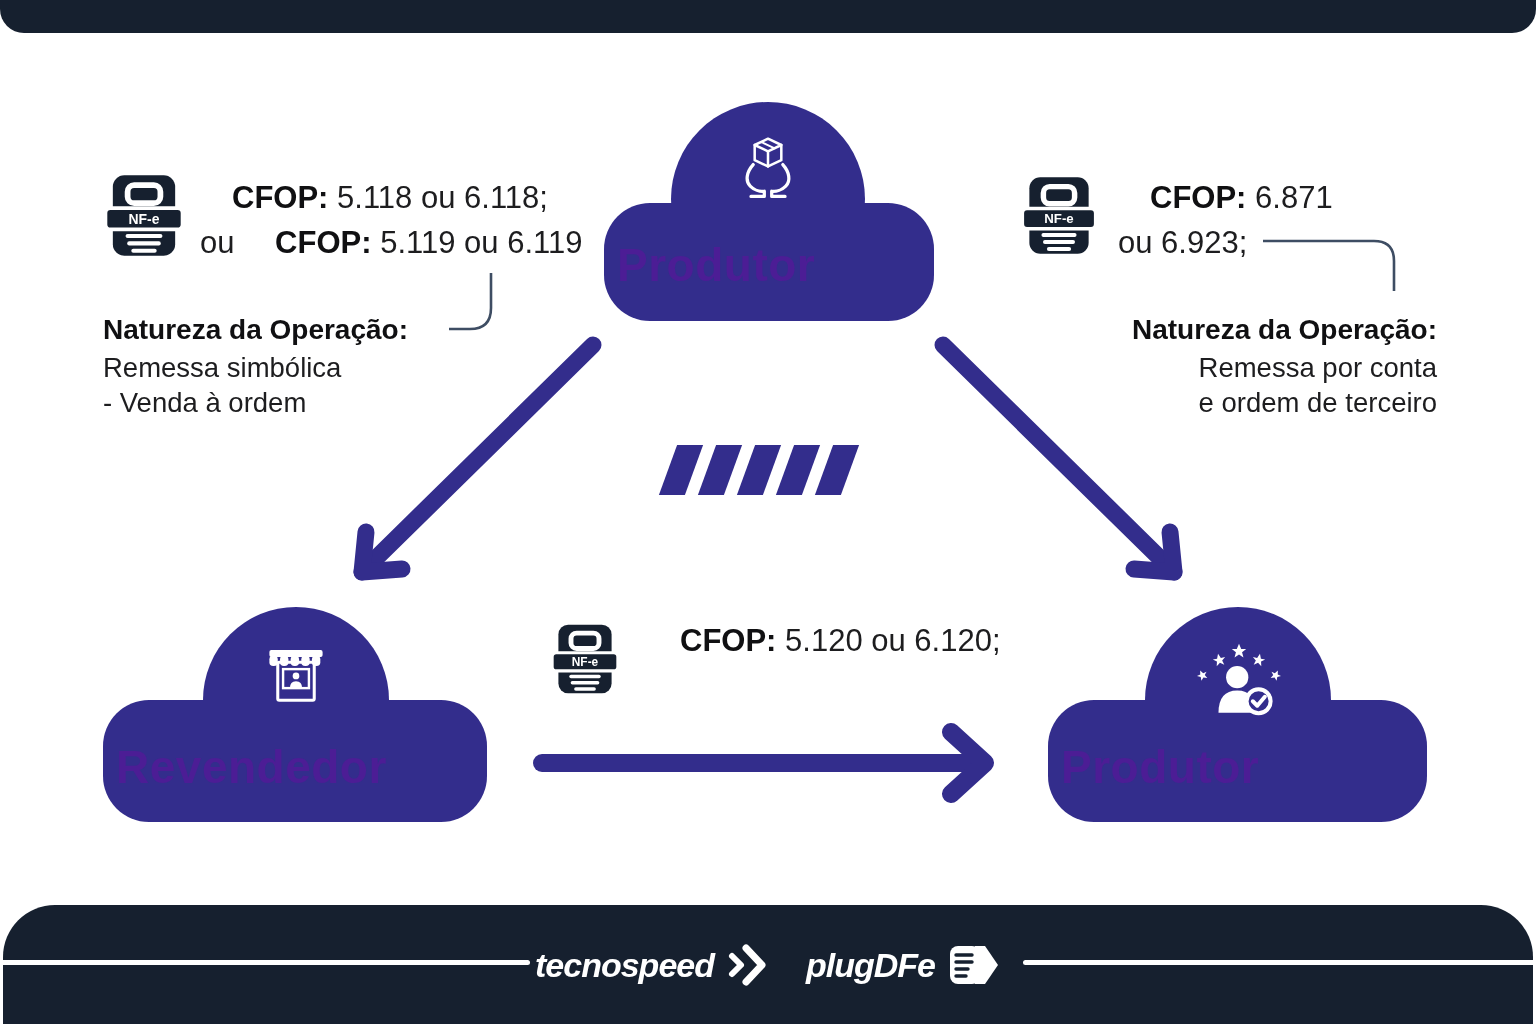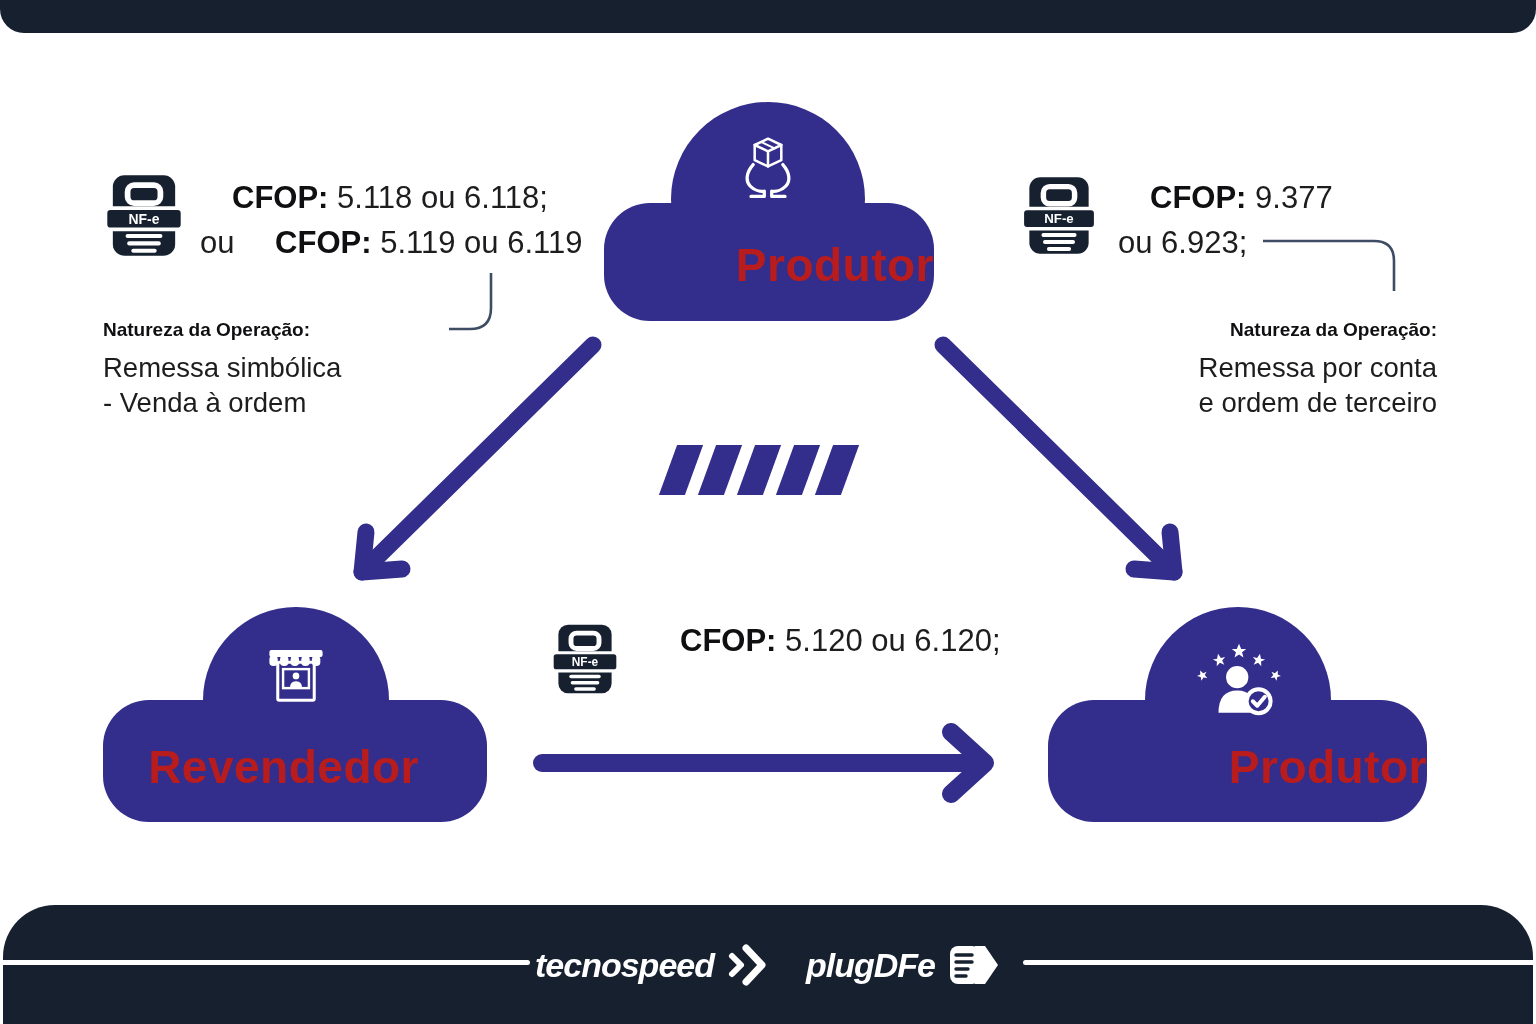--- a/index.html
+++ b/index.html
@@ -12,28 +12,28 @@
   .bottom-bar{position:absolute;left:3px;right:3px;top:905px;bottom:0;background:#16202f;border-radius:52px 52px 0 0;}
   .footer-line{position:absolute;top:960px;height:5px;background:#ffffff;z-index:3;border-radius:3px;}
   .footer-line.left{left:0;width:530px;}
   .footer-line.right{left:1023px;right:0;}
   .footer-logos{position:absolute;top:936px;left:0;width:100%;height:58px;display:flex;justify-content:center;align-items:center;gap:36px;z-index:4;}
   .brand-group{display:flex;align-items:center;gap:10px;}
   .brand-text{color:#ffffff;font-size:34px;font-weight:700;font-style:italic;letter-spacing:-1px;}
   
   .dome{position:absolute;border-radius:50%;background:#332d8c;}
   .node-body{position:absolute;background:#332d8c;border-radius:46px;}
-  .node-label{position:absolute;color:#b91c1c;font-weight:700;font-size:46px;text-align:right;letter-spacing:0.5px;}
+  .node-label{position:absolute;color:#4c1d95;font-weight:700;font-size:46px;text-align:left;letter-spacing:0.5px;margin-left:13px;}
   .node-icon{position:absolute;}
   
   .cfop-line{font-size:31px;color:#1d1d1f;line-height:45px;white-space:pre;}
   .cfop-block{position:absolute;}
   .b{font-weight:700;color:#101012;margin-left:32px;}
   .nature-block{position:absolute;font-size:27.5px;color:#1d1d1f;line-height:35px;}
-  .nature-title{font-weight:700;font-size:19px;color:#101012;line-height:40px;}
+  .nature-title{font-weight:700;font-size:28px;color:#101012;line-height:40px;}
   .nature-block.right-al{text-align:right;}
   .nfe-icon{position:absolute;}
   
   .stripes{position:absolute;left:668px;top:445px;display:flex;gap:13px;}
   .stripe{width:26px;height:50px;background:#332d8c;transform:skewX(-20deg);}
   
   .overlay{position:absolute;left:0;top:0;width:1536px;height:1024px;pointer-events:none;}
 </style>
 </head>
 <body>
@@ -147,21 +147,21 @@
     <rect x="30" y="16" width="40" height="22" rx="8" fill="none" stroke="#ffffff" stroke-width="7"></rect>
     <rect x="3" y="44" width="94" height="26" rx="6" fill="#16202f" stroke="#ffffff" stroke-width="4.5"></rect>
     <text x="50" y="63" text-anchor="middle" fill="#ffffff" font-size="17" font-weight="700" font-family="Liberation Sans, sans-serif">NF-e</text>
     <g stroke="#ffffff" stroke-width="5" stroke-linecap="round">
       <line x1="30" y1="78" x2="70" y2="78"></line>
       <line x1="32" y1="87" x2="68" y2="87"></line>
       <line x1="37" y1="96" x2="63" y2="96"></line>
     </g>
   </svg>
   <div class="cfop-block" style="left:1118px;top:175px;">
-    <div class="cfop-line"><span class="b">CFOP:</span><span> 9.377</span></div>
+    <div class="cfop-line"><span class="b">CFOP:</span><span> 6.871</span></div>
     <div class="cfop-line">ou 6.923;</div>
   </div>
   <div class="nature-block right-al" style="left:1035px;top:310px;width:402px;">
     <div class="nature-title">Natureza da Operação:</div>
     <div>Remessa por conta</div>
     <div>e ordem de terceiro</div>
   </div>
 
   <svg class="nfe-icon" style="left:550px;top:619px;" width="70" height="80" viewBox="0 0 100 106">
     <rect x="12" y="4" width="76" height="98" rx="14" fill="#16202f"></rect>

